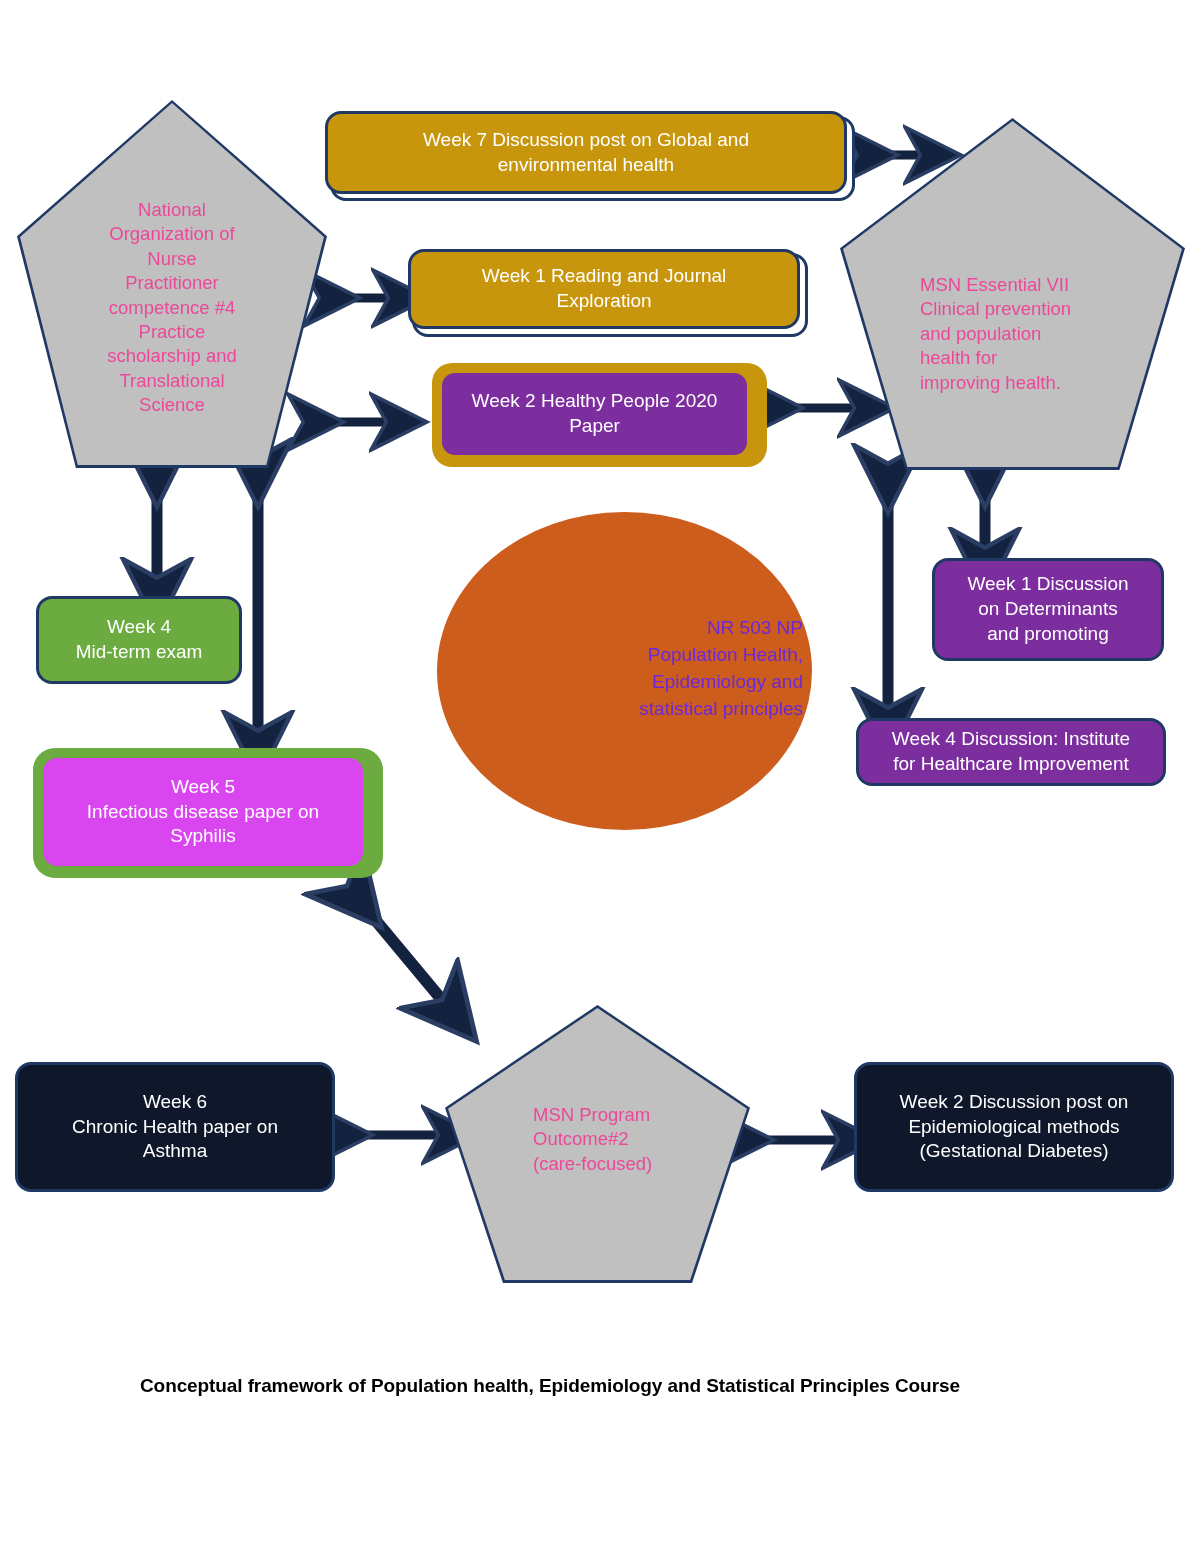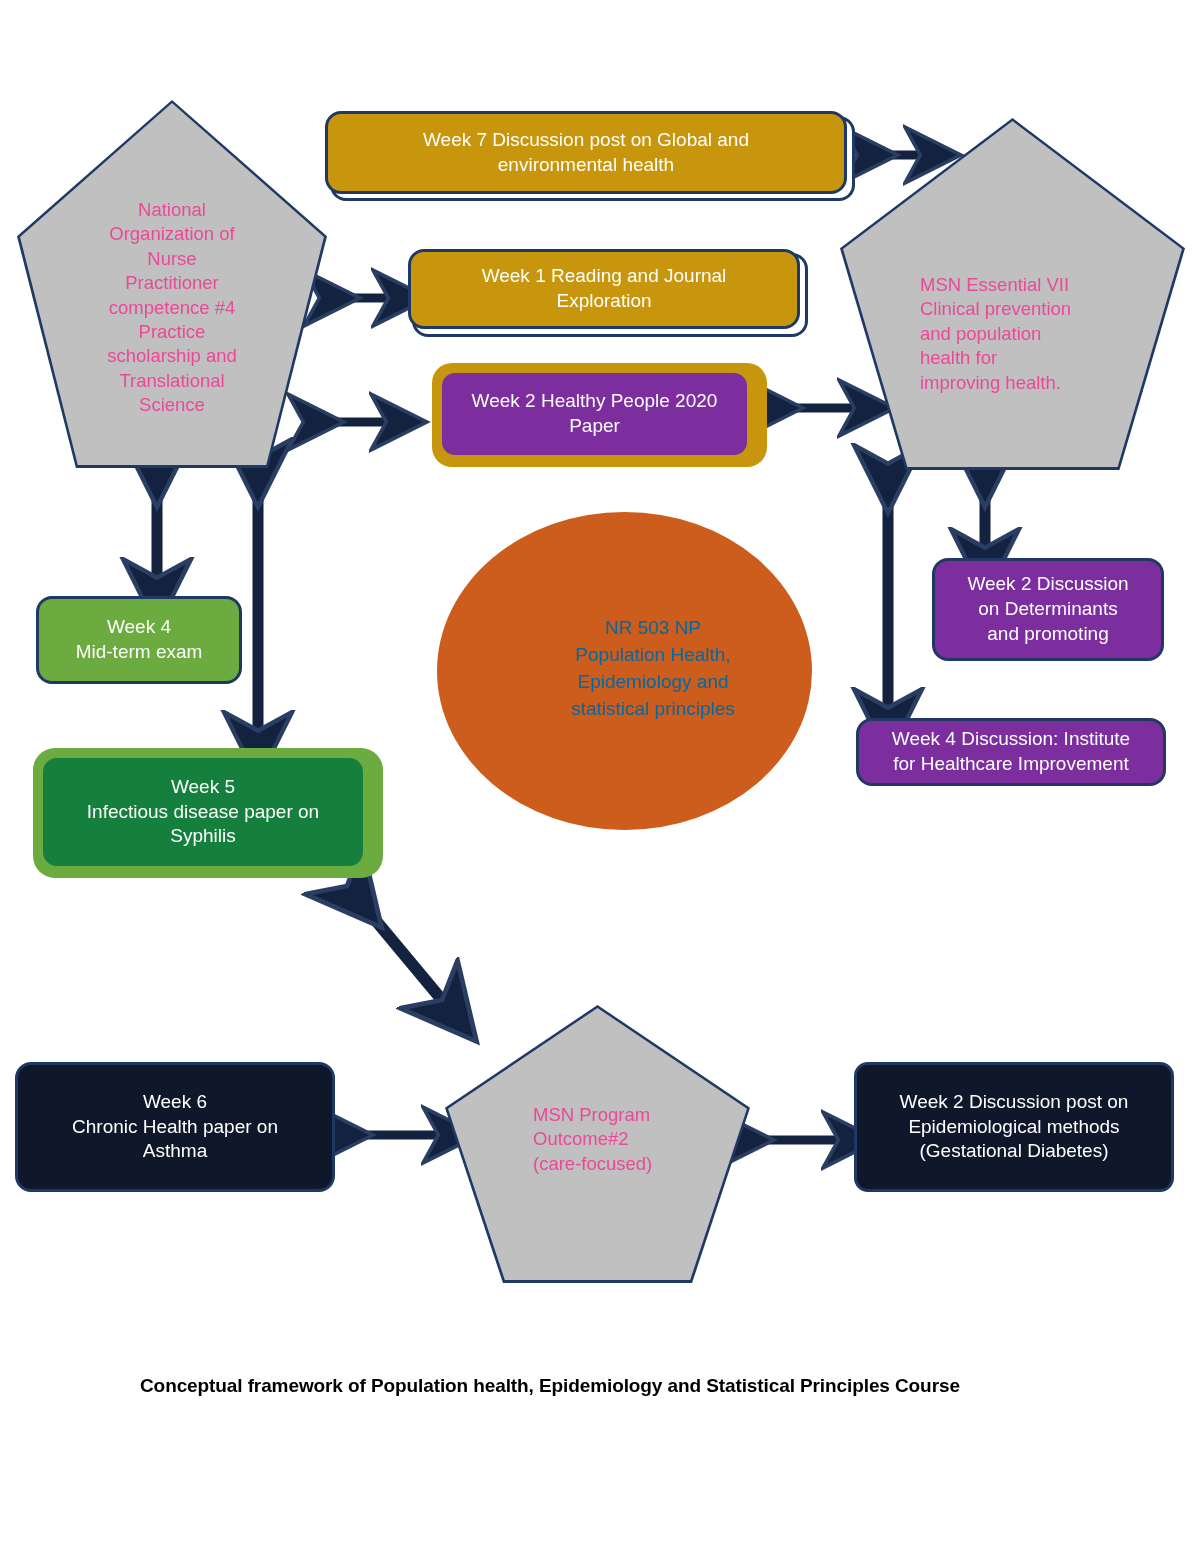--- a/index.html
+++ b/index.html
@@ -59,24 +59,24 @@
     white-space: pre-line;
   }
 
   .ellipse {
     position: absolute;
     background: #cc5d1c;
     border-radius: 50%;
   }
   .ellipse-label {
     position: absolute;
-    color: #0369a1;
+    color: #6d28d9;
     line-height: 1.42;
     white-space: pre-line;
-    text-align: center;
+    text-align: right;
   }
 
   .caption {
     position: absolute;
     color: #000000;
     font-size: 19px;
     font-weight: bold;
     letter-spacing: -0.1px;
     white-space: nowrap;
   }
@@ -187,51 +187,51 @@
 
   <div style="position:absolute; left:432px; top:363px; width:335px; height:104px;">
     <div style="position:absolute; left:0; top:0; width:335px; height:104px; background:#c8960c; border-radius:20px;"></div>
     <div class="node" style="left:10px; top:10px; width:305px; height:82px; background:#7d2e9e; border-radius:13px; padding:0 12px; font-size:19px;">
       <span class="txt">Week 2 Healthy People 2020
 Paper</span>
     </div>
   </div>
 
   <div class="node rrect purple" style="left:932px; top:558px; width:232px; height:103px; padding:0 10px; font-size:19px;">
-    <span class="txt">Week 2 Discussion
+    <span class="txt">Week 1 Discussion
 on Determinants
 and promoting</span>
   </div>
 
   <div class="node rrect purple" style="left:856px; top:718px; width:310px; height:68px; padding:0 10px; font-size:19px;">
     <span class="txt">Week 4 Discussion: Institute
 for Healthcare Improvement</span>
   </div>
 
   <div class="node rrect green" style="left:36px; top:596px; width:206px; height:88px; padding:0 10px; font-size:19px;">
     <span class="txt">Week 4
 Mid-term exam</span>
   </div>
 
   <div style="position:absolute; left:33px; top:748px; width:350px; height:130px;">
     <div style="position:absolute; left:0; top:0; width:350px; height:130px; background:#6cab3f; border-radius:22px;"></div>
-    <div class="node" style="left:10px; top:10px; width:320px; height:108px; background:#15803d; border-radius:14px; padding:0 10px; font-size:19px;">
+    <div class="node" style="left:10px; top:10px; width:320px; height:108px; background:#d946ef; border-radius:14px; padding:0 10px; font-size:19px;">
       <span class="txt">Week 5
 Infectious disease paper on
 Syphilis</span>
     </div>
   </div>
 
   <div class="node rrect blue" style="left:15px; top:1062px; width:320px; height:130px; padding:0 10px; font-size:19px;">
     <span class="txt">Week 6
 Chronic Health paper on
 Asthma</span>
   </div>
 
-  <div class="node rrect blue" style="left:854px; top:1062px; width:320px; height:130px; padding:0 10px; font-size:19px;border-radius:14px;">
+  <div class="node rrect blue" style="left:854px; top:1062px; width:320px; height:130px; padding:0 10px; font-size:19px;">
     <span class="txt">Week 2 Discussion post on
 Epidemiological methods
 (Gestational Diabetes)</span>
   </div>
 
   <div class="caption" style="left:140px; top:1375px;">Conceptual framework of Population health, Epidemiology and Statistical Principles Course</div>
 
 </div>
 
 </body></html>

